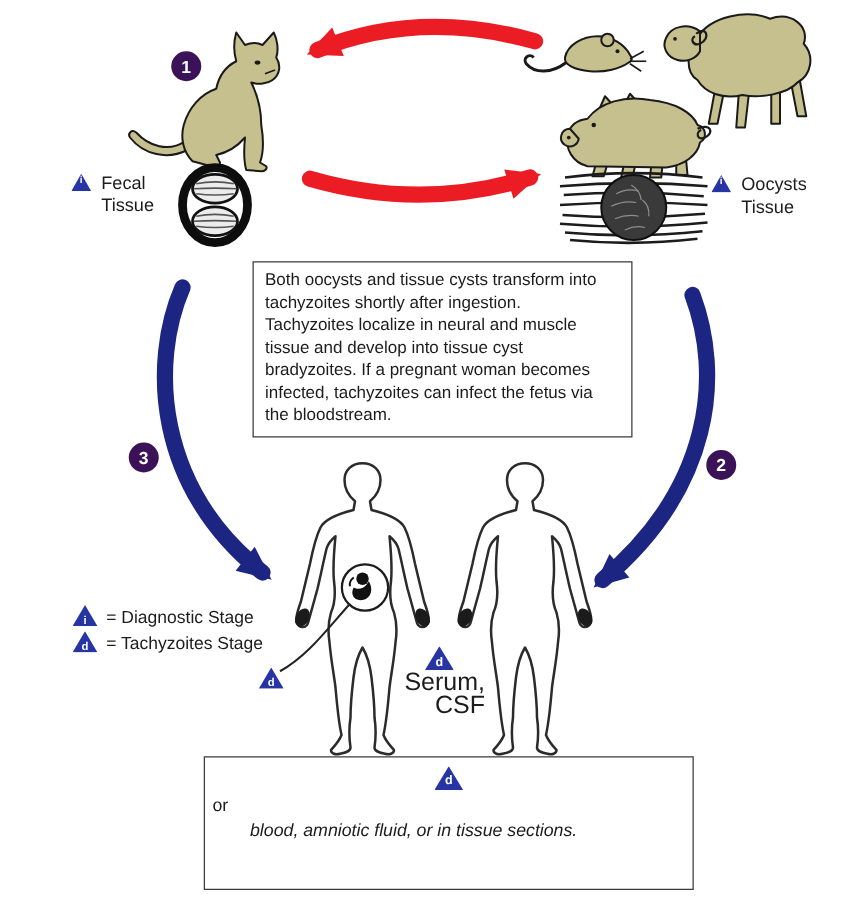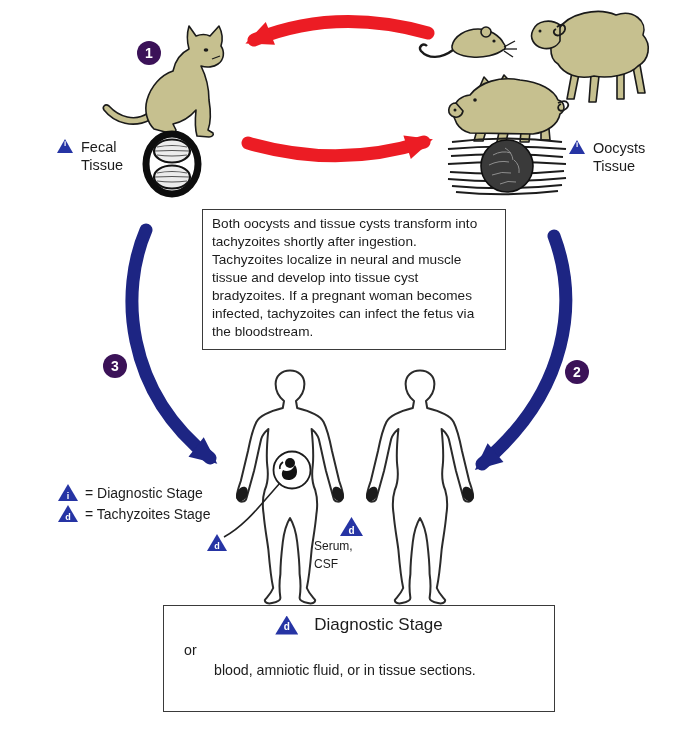--- a/index.html
+++ b/index.html
@@ -29,36 +29,36 @@
 
   .infobox {
     position:absolute; left:202px; top:209px; width:269px;
     border:1.6px solid #3a3a3a; padding:5px 24px 7px 9px;
     font-size:13.6px; line-height:1.33; background:#ffffff;
   }
 
   .legend-row { position:absolute; display:flex; align-items:center; gap:7px; font-size:14px; }
 
   .serum-tri { position:absolute; left:340px; top:517px; }
-  .serum-txt { position:absolute; left:314px; top:537px; width:74px; text-align:left; font-size:12px; line-height:18px; }
+  .serum-txt { position:absolute; left:314px; top:537px; width:74px; text-align:right; font-size:20px; line-height:18px; }
   .leader-tri { position:absolute; left:207px; top:534px; }
 
   .diagbox {
     position:absolute; left:163px; top:605px; width:392px; height:107px;
     border:1.6px solid #3a3a3a; box-sizing:border-box; background:#ffffff;
     font-size:14.2px; line-height:1.42;
   }
   .diagbox .title-row {
     display:flex; align-items:center; justify-content:center; gap:16px;
     margin-top:7px; margin-bottom:3px; font-size:17px;
   }
   .diagbox .item1 { margin-left:14px; }
-  .diagbox .or    { margin-left:20px;  }
+  .diagbox .or    { margin-left:6px;  }
   .diagbox .i2a   { margin-left:14px; }
-  .diagbox .i2b   { margin-left:50px; }
+  .diagbox .i2b   { margin-left:36px;font-style:italic; }
 </style>
 </head>
 <body>
 
 <div class="stage">
 
   <svg class="art" width="683" height="730" viewBox="0 0 683 730">
     <defs>
       <marker id="arrR" viewBox="0 0 10 10" refX="6.5" refY="5" markerWidth="30" markerHeight="30" markerUnits="userSpaceOnUse" orient="auto">
         <path d="M0.6,0.9 L9.6,5 L0.6,9.1 Z" fill="#ec1c24"></path>
@@ -240,19 +240,18 @@
   <div class="serum-txt">
     <div>Serum,</div>
     <div>CSF</div>
   </div>
 
   <div class="diagbox">
     <div class="title-row">
       <span class="tri tri-lg">
         <span>d</span>
       </span>
-      <span>Diagnostic Stage</span>
     </div>
     <div class="or">or</div>
     <div class="i2b">blood, amniotic fluid, or in tissue sections.</div>
   </div>
 
 </div>
 
 </body></html>

